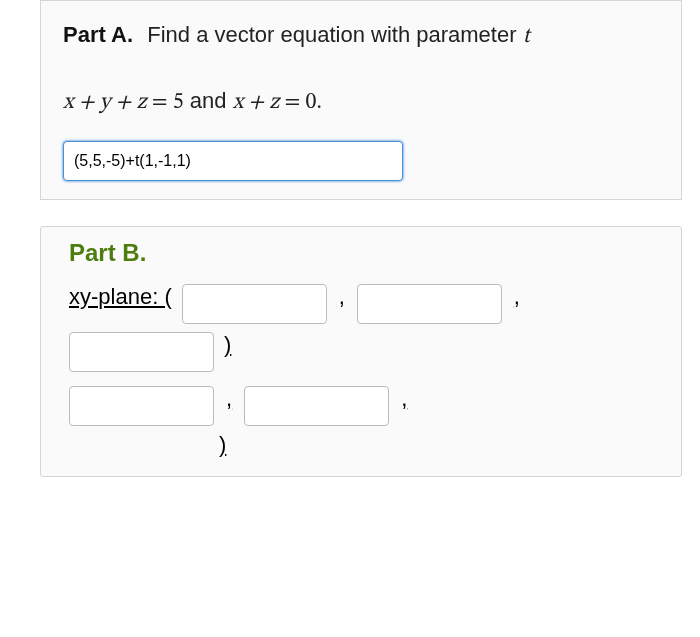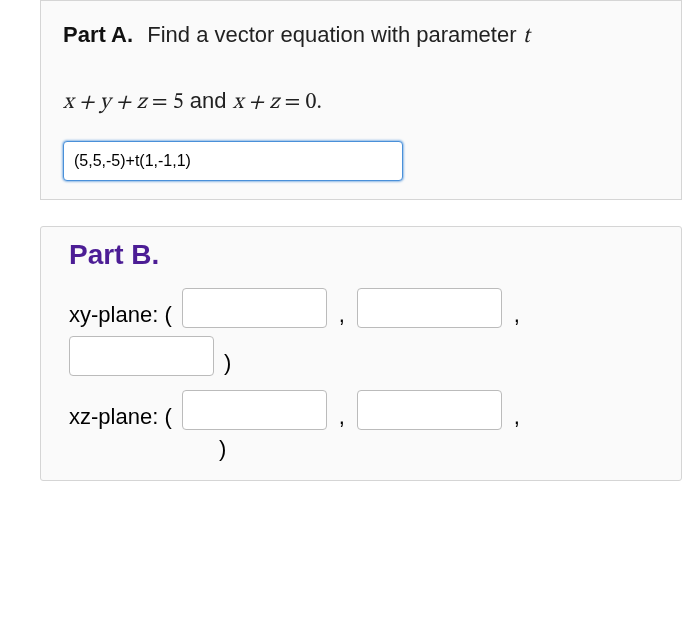--- a/index.html
+++ b/index.html
@@ -69,31 +69,32 @@
     input.focused {
       border: 1px solid #4a90d9;
       box-shadow: 0 0 2px 1px rgba(74,144,217,0.6);
       outline: none;
     }
     .wide { width: 340px; }
     .short { width: 145px; }
     .part-b-heading {
       font-family: "Arial Black", Arial, sans-serif;
       font-weight: 900;
-      font-size: 28px;
-      color: #4c1d95;
+      font-size: 24px;
+      color: #4d7c0f;
       margin-bottom: 17px;
     }
     .plane-row {
       margin-top: 14px;
       font-size: 22px;
       display: flex;
-      align-items: flex-end;
+      align-items: flex-start;
       flex-wrap: wrap;
       gap: 8px 10px;
+      text-decoration: underline;
     }
     .comma { font-size: 22px; margin: 0 2px; }
     .paren { font-size: 22px; }
     .spacer { height: 10px; background:#fff; margin: 0 0 4px 0;}
   </style>
 </head>
 <body>
 
 <div class="panel">
   <div class="body-text">
@@ -117,21 +118,20 @@
     <span>xy-plane: (</span>
     <input type="text" class="text-entry short" value="" style="">
     <span class="comma">,</span>
     <input type="text" class="text-entry short" value="" style="">
     <span class="comma">,</span>
     <input type="text" class="text-entry short" value="" style="">
     <span class="paren">)</span>
   </div>
 
   <div class="plane-row">
-    <span>xz-plane: (</span>
     <input type="text" class="text-entry short" value="" style="">
     <span class="comma">,</span>
     <input type="text" class="text-entry short" value="" style="">
     <span class="comma">,</span>
   </div>
   <div class="plane-row" style="margin-top:6px; padding-left:150px;">
     <span class="paren">)</span>
   </div>
 </div>
 

